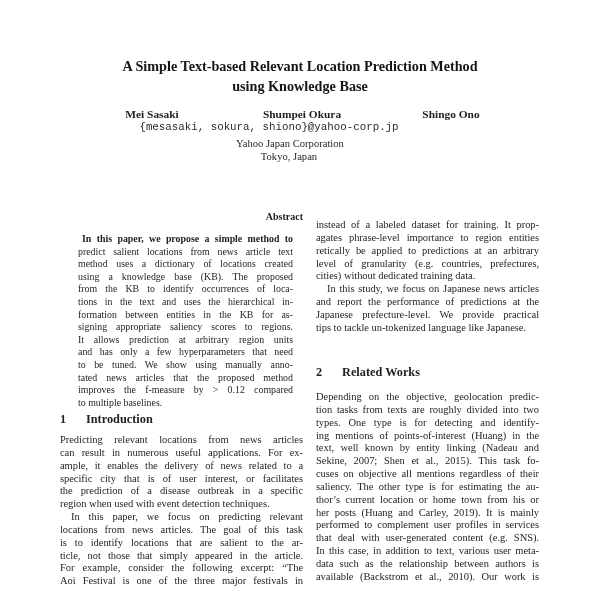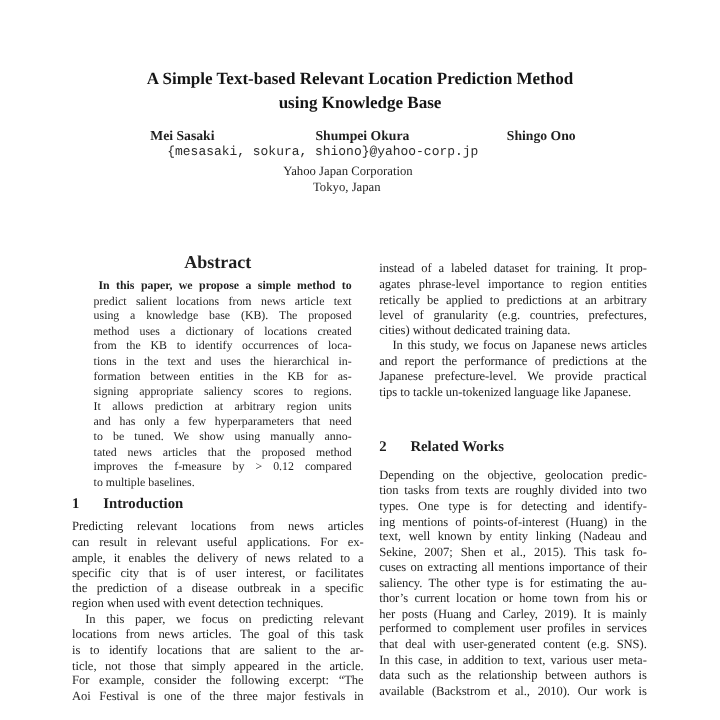--- a/index.html
+++ b/index.html
@@ -17,22 +17,22 @@
   .email { position:absolute; top:121px; left:209px; transform:translateX(-50%);
            font-family:"Liberation Mono", monospace; font-size:10.8px; color:#2a2a2a; white-space:nowrap; }
   .affil { position:absolute; top:138px; left:230px; transform:translateX(-50%);
            font-size:10.6px; white-space:nowrap; }
   .city  { position:absolute; top:151px; left:229px; transform:translateX(-50%);
            font-size:10.6px; white-space:nowrap; }
   
   .col { position:absolute; top:0; height:600px; }
   .col-left  { left:60px;  width:243px; }
   .col-right { left:316px; width:223px; }
-  .abs-head { position:absolute; top:211px; left:0; width:100%; text-align:center;
-              font-weight:bold; font-size:15px; }
+  .abs-head { position:absolute; top:211px; left:0; width:100%; text-align:right;
+              font-weight:bold; font-size:10px; }
   .abs-body { position:absolute; top:233px; left:18px; width:215px;
               font-size:9.9px; line-height:12.6px; }
   .sec-head { position:absolute; left:0; width:100%; font-weight:bold; font-size:12.3px; white-space:nowrap; }
   .sh-intro   { top:412px; }
   .sh-related { top:365px; }
   .sec-num { display:inline-block; width:26px; }
   .flow-left  { position:absolute; top:434px; left:0; width:243px; }
   .flow-rightAB { position:absolute; top:219px; left:0; width:223px; }
   .flow-rightC  { position:absolute; top:391px; left:0; width:223px; }
   .body { font-size:10.5px; line-height:12.85px; letter-spacing:-0.05px; }
@@ -59,42 +59,42 @@
     <div class="email">{mesasaki, sokura, shiono}@yahoo-corp.jp</div>
     <div class="affil">Yahoo Japan Corporation</div>
     <div class="city">Tokyo, Japan</div>
   </div>
 
   <div class="col col-left">
     <div class="abs-head">Abstract</div>
     <div class="abs-body">
         <div class="ln ln-indent">In this paper, we propose a simple method to</div>
         <div class="ln">predict salient locations from news article text</div>
+        <div class="ln">method uses a dictionary of locations created</div>
         <div class="ln">using a knowledge base (KB). The proposed</div>
-        <div class="ln">method uses a dictionary of locations created</div>
         <div class="ln">from the KB to identify occurrences of loca-</div>
         <div class="ln">tions in the text and uses the hierarchical in-</div>
         <div class="ln">formation between entities in the KB for as-</div>
         <div class="ln">signing appropriate saliency scores to regions.</div>
         <div class="ln">It allows prediction at arbitrary region units</div>
         <div class="ln">and has only a few hyperparameters that need</div>
         <div class="ln">to be tuned. We show using manually anno-</div>
         <div class="ln">tated news articles that the proposed method</div>
         <div class="ln">improves the f-measure by &gt; 0.12 compared</div>
         <div class="ln ln-end">to multiple baselines.</div>
       </div>
 
     <div class="sec-head sh-intro">
       <span class="sec-num">1</span><span>Introduction</span>
     </div>
 
     <div class="flow-left body">
       <div class="para">
           <div class="ln">Predicting relevant locations from news articles</div>
-          <div class="ln">can result in relevant useful applications. For ex-</div>
+          <div class="ln">can result in numerous useful applications. For ex-</div>
           <div class="ln">ample, it enables the delivery of news related to a</div>
           <div class="ln">specific city that is of user interest, or facilitates</div>
           <div class="ln">the prediction of a disease outbreak in a specific</div>
           <div class="ln ln-end">region when used with event detection techniques.</div>
         </div>
       <div class="para">
           <div class="ln ln-indent">In this paper, we focus on predicting relevant</div>
           <div class="ln">locations from news articles. The goal of this task</div>
           <div class="ln">is to identify locations that are salient to the ar-</div>
           <div class="ln">ticle, not those that simply appeared in the article.</div>
@@ -126,21 +126,21 @@
     </div>
 
     <div class="flow-rightC body">
       <div class="para">
           <div class="ln">Depending on the objective, geolocation predic-</div>
           <div class="ln">tion tasks from texts are roughly divided into two</div>
           <div class="ln">types.  One type is for detecting and identify-</div>
           <div class="ln">ing mentions of points-of-interest (Huang) in the</div>
           <div class="ln">text, well known by entity linking (Nadeau and</div>
           <div class="ln">Sekine, 2007; Shen et al., 2015).  This task fo-</div>
-          <div class="ln">cuses on extracting all mentions importance of their</div>
+          <div class="ln">cuses on objective all mentions regardless of their</div>
           <div class="ln">saliency. The other type is for estimating the au-</div>
           <div class="ln">thor’s current location or home town from his or</div>
           <div class="ln">her posts (Huang and Carley, 2019). It is mainly</div>
           <div class="ln">performed to complement user profiles in services</div>
           <div class="ln">that deal with user-generated content (e.g. SNS).</div>
           <div class="ln">In this case, in addition to text, various user meta-</div>
           <div class="ln">data such as the relationship between authors is</div>
           <div class="ln">available (Backstrom et al., 2010). Our work is</div>
         </div>
     </div>

